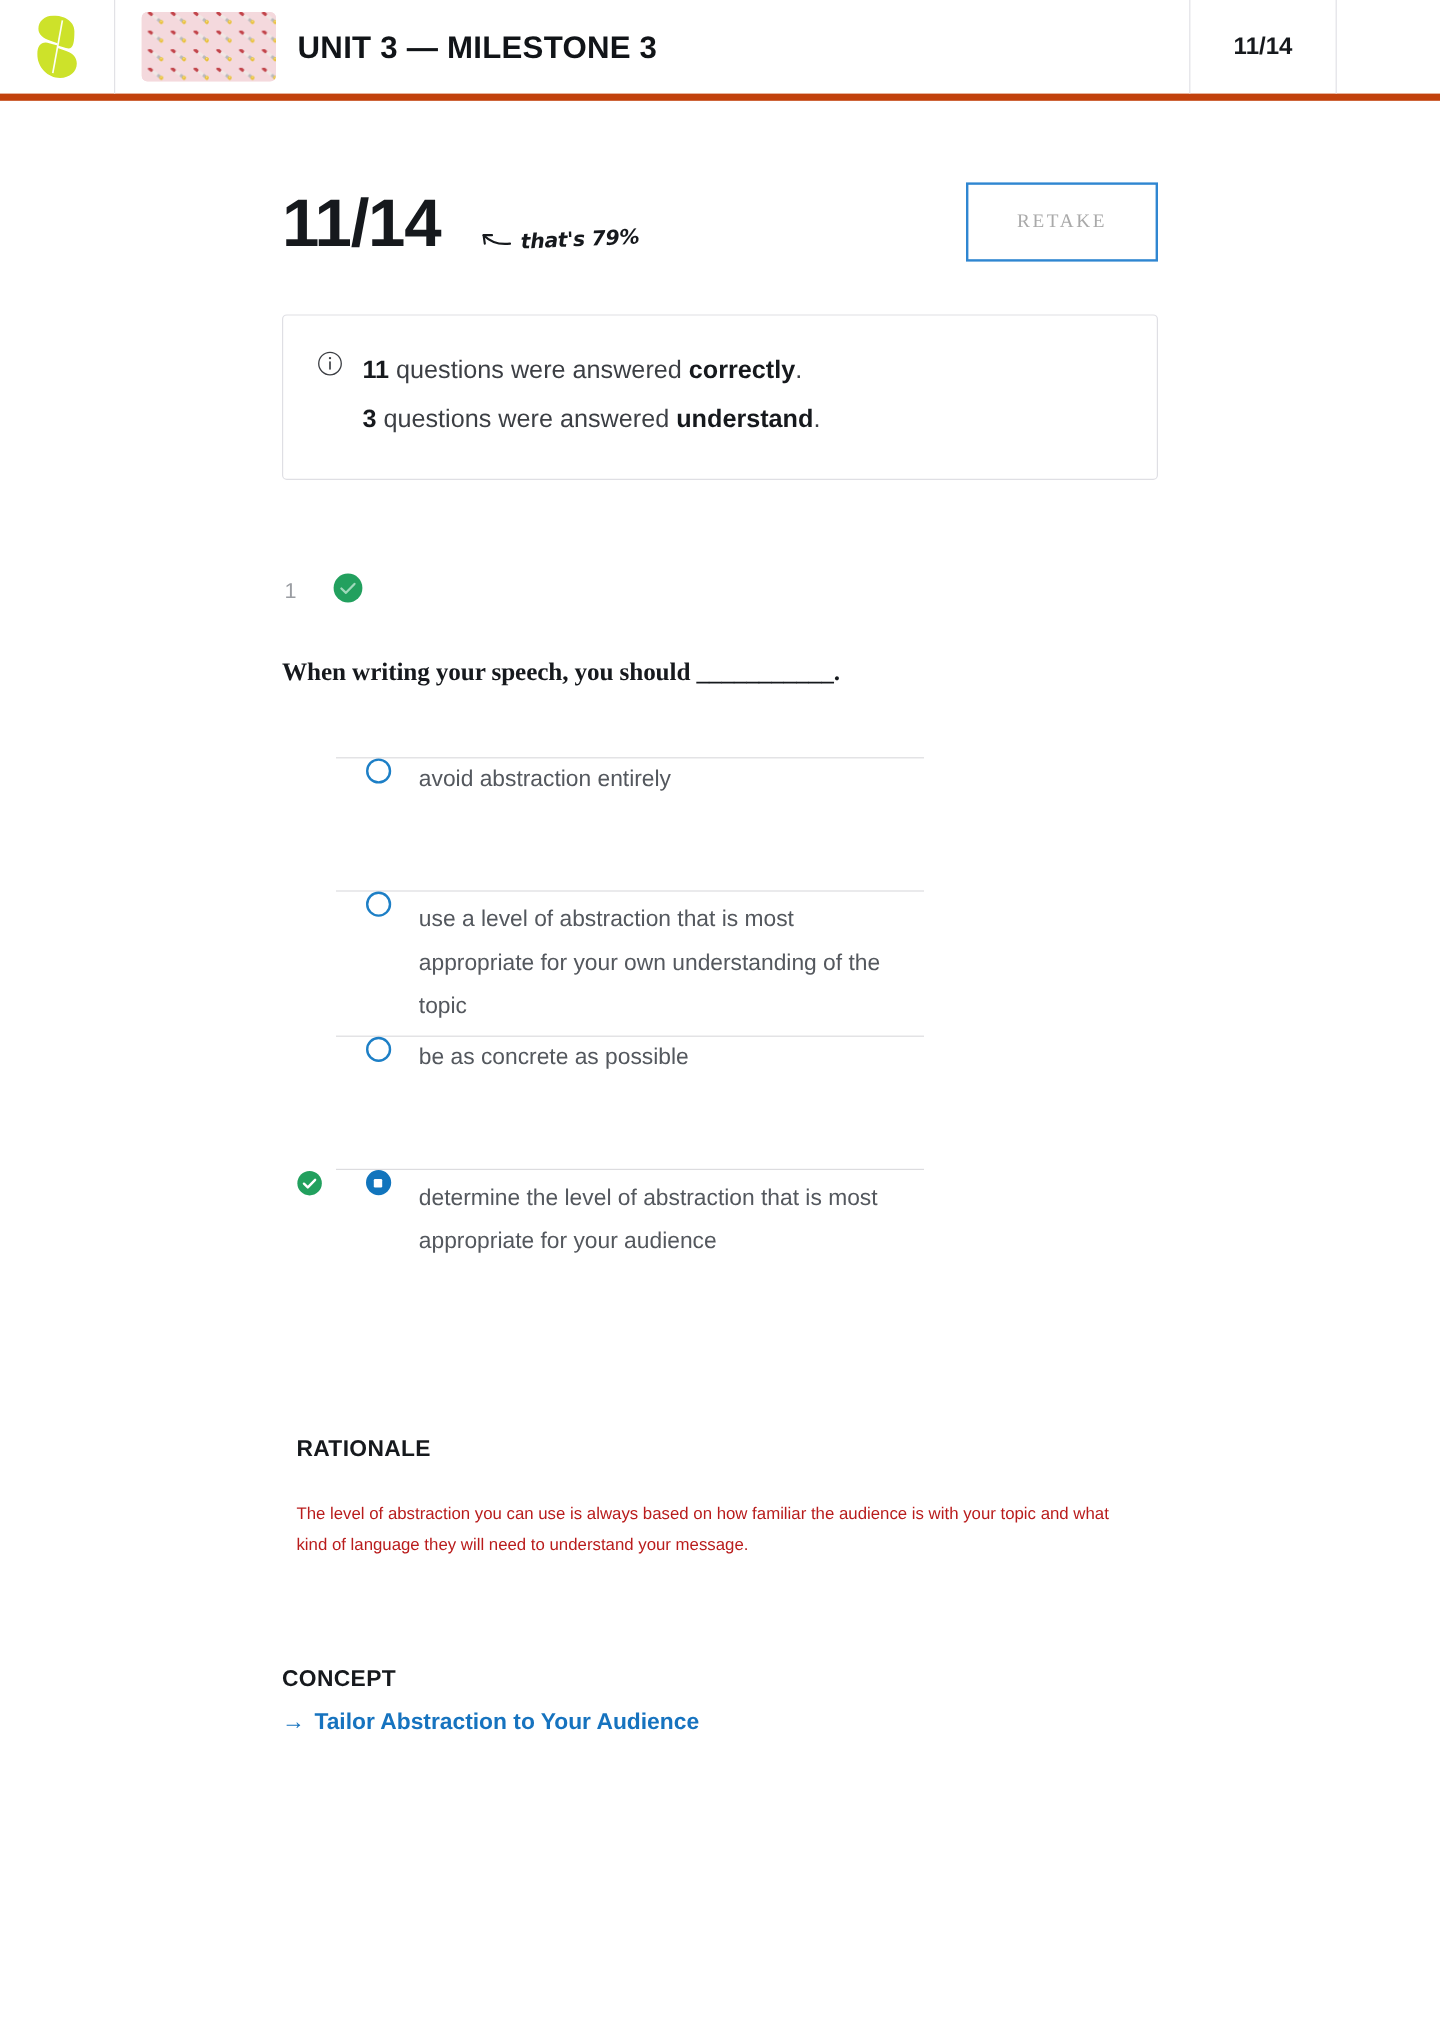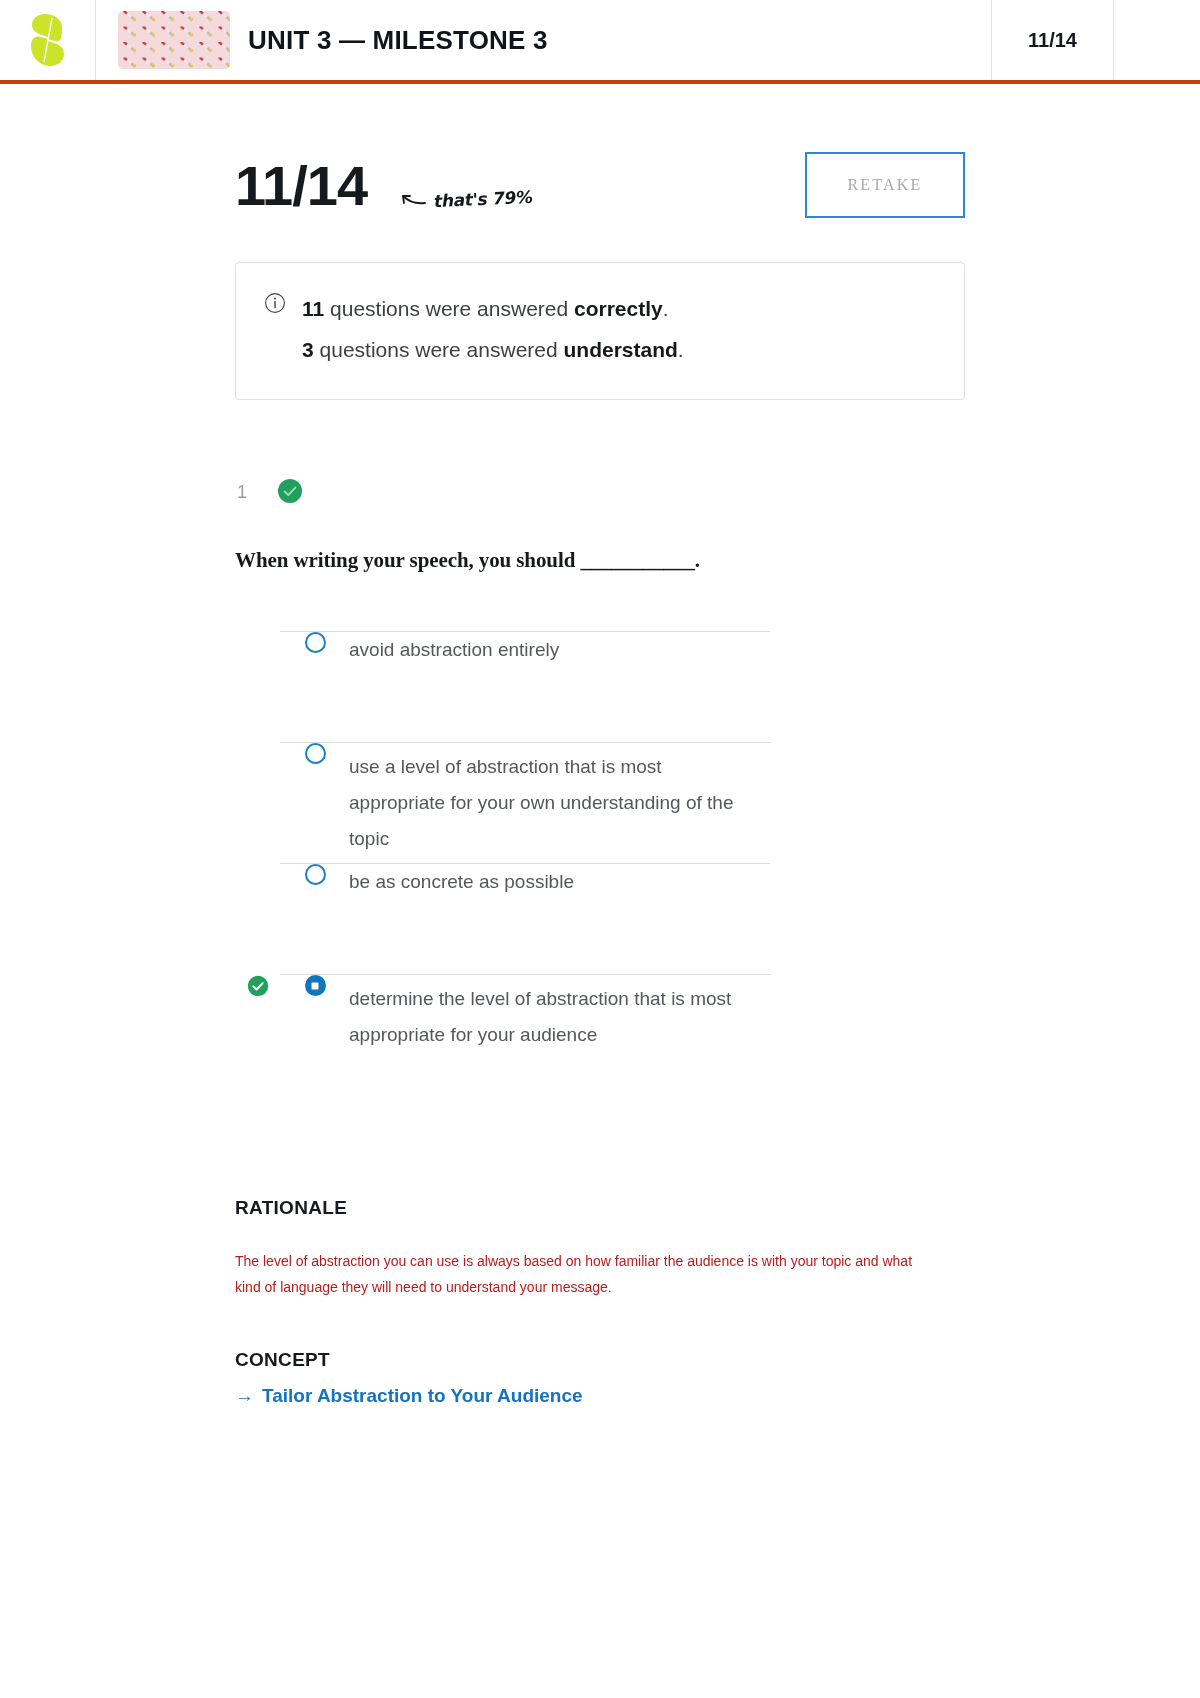--- a/index.html
+++ b/index.html
@@ -8,21 +8,21 @@
     height: 1698px;
     background: #ffffff;
     font-family: "Liberation Sans", sans-serif;
     -webkit-font-smoothing: antialiased;
   }
 
   
   .header {
     position: relative;
     height: 84px;
-    border-bottom: 4px solid #c2410c;
+    border-bottom: 6px solid #c2410c;
     display: flex;
     align-items: stretch;
   }
   .header-logo-cell {
     width: 96px;
     display: flex;
     align-items: center;
     justify-content: center;
     border-right: 1px solid #e2e2e6;
     flex: 0 0 96px;
@@ -231,29 +231,29 @@
   }
   .opt-row.multiline .opt-label { padding: 6px 0; }
 
   
   .sect-title {
     font-size: 19px;
     font-weight: 700;
     color: #16191d;
     letter-spacing: 0.3px;
   }
-  .rationale { margin-top: 112px; }
+  .rationale { margin-top: 112px; margin-left: 12px; }
   .rationale-body {
     margin-top: 30px;
     font-size: 14px;
     color: #b91c1c;
     line-height: 1.85;
     max-width: 690px;
   }
-  .concept { margin-top: 48px; }
+  .concept { margin-top: 88px; }
   .concept-link {
     display: inline-flex;
     align-items: baseline;
     gap: 8px;
     margin-top: 14px;
     font-size: 19px;
     font-weight: 600;
     color: #1673bf;
     text-decoration: none;
     cursor: pointer;

